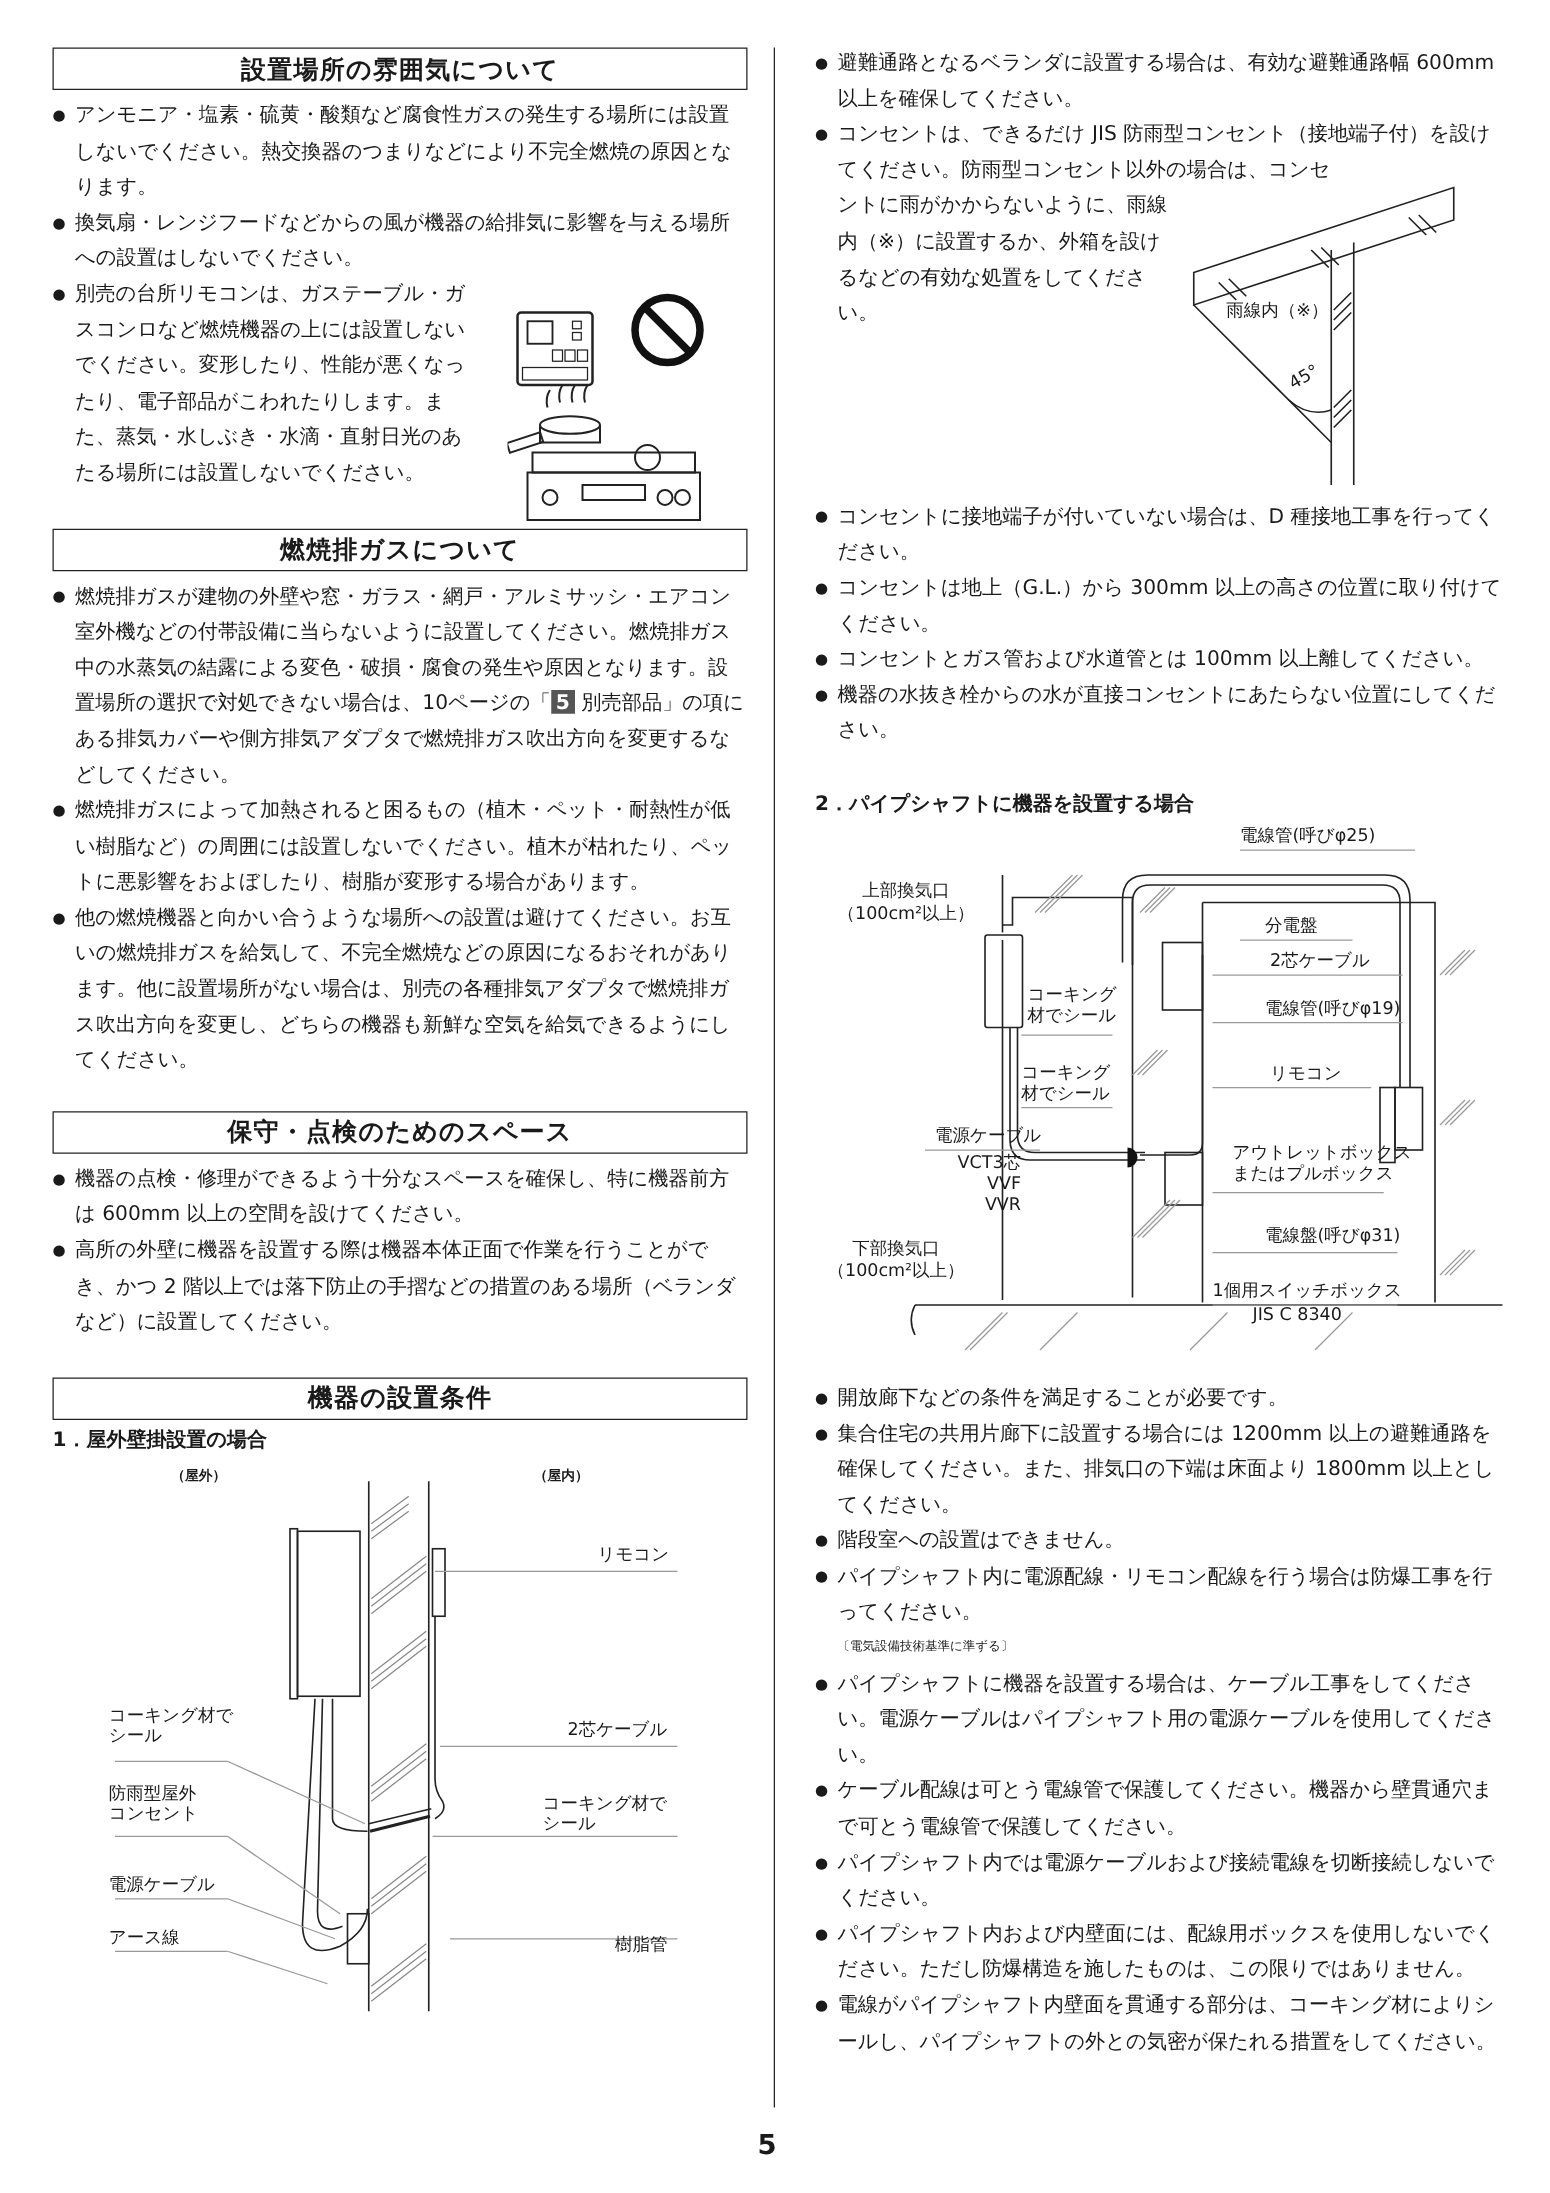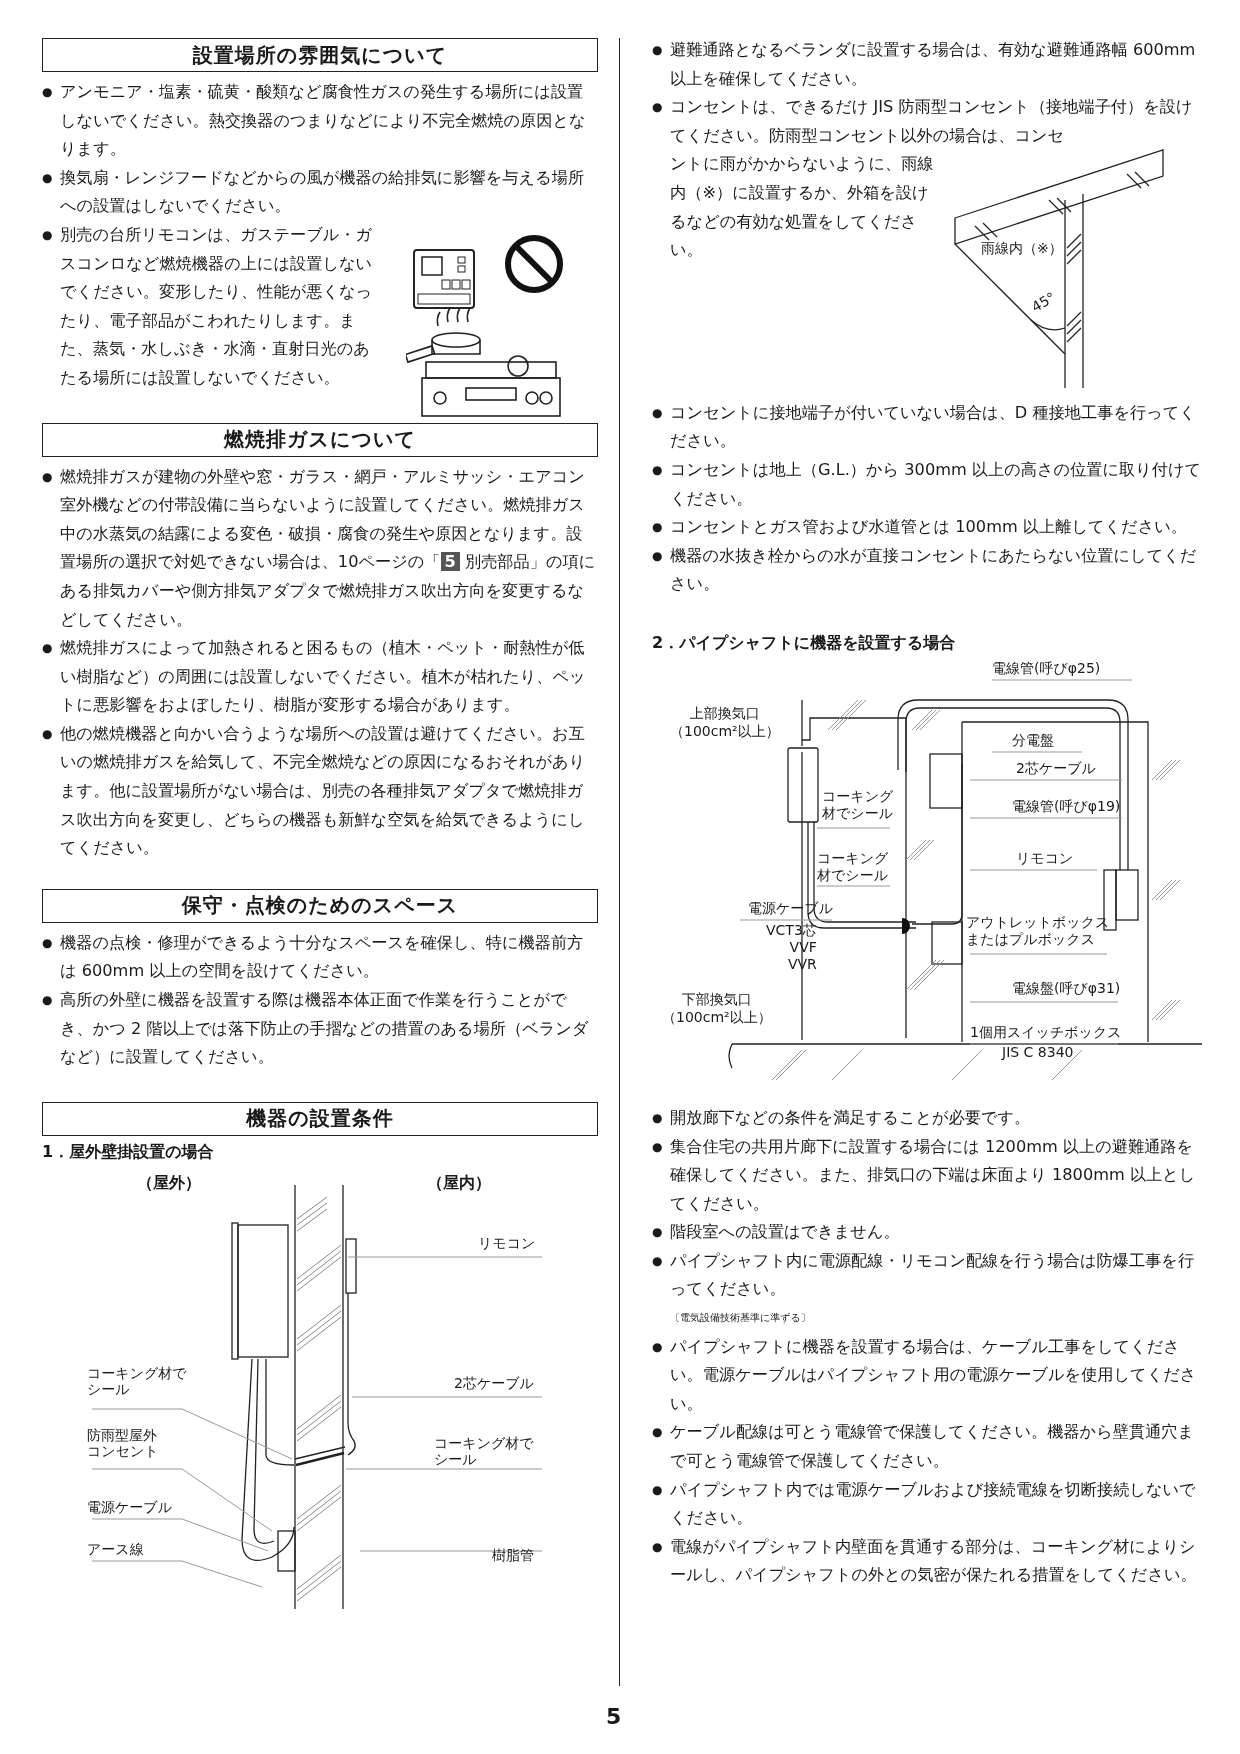--- a/index.html
+++ b/index.html
@@ -13,21 +13,21 @@
               font-weight:bold; font-size:20px; letter-spacing:1px; margin-bottom:6px; box-sizing:border-box; }
   .bullets { margin:0; padding:0; list-style:none; }
   .bullets li { position:relative; padding-left:18px; font-size:16.2px; line-height:28.6px; margin:0; }
   .bullets li::before { content:"●"; position:absolute; left:0; top:0; font-size:12px; }
   .note { padding-left:18px; font-size:10px; line-height:28.6px; }
   .sub-head { font-weight:bold; font-size:16px; margin:6px 0; }
   .page-no { position:absolute; left:606px; top:1704px; font-weight:bold; font-size:22px; }
   .hl { background:#555; color:#fff; padding:0 4px; font-weight:bold; }
   .float-fig { position:absolute; }
   .lbl { position:absolute; font-size:14px; white-space:nowrap; }
-  .bold-lbl { position:absolute; font-size:16px; font-weight:bold; }
+  .bold-lbl { position:absolute; font-size:11px; font-weight:bold; }
   svg { display:block; }
 </style>
 </head>
 <body>
 
 <div class="divider"></div>
 
 <div class="col left">
 
   <div class="sec-head">設置場所の雰囲気について</div>
@@ -217,37 +217,38 @@
       </g>
     </svg>
     <span class="lbl" style="left:340px; top:0px;">電線管(呼びφ25)</span>
     <span class="lbl" style="left:18px; top:44px; line-height:18px; text-align:center;"><span>上部換気口</span><br><span>（100cm²以上）</span></span>
     <span class="lbl" style="left:360px; top:72px;">分電盤</span>
     <span class="lbl" style="left:170px; top:128px; line-height:17px;"><span>コーキング</span><br><span>材でシール</span></span>
     <span class="lbl" style="left:364px; top:100px;">2芯ケーブル</span>
     <span class="lbl" style="left:360px; top:138px;">電線管(呼びφ19)</span>
     <span class="lbl" style="left:165px; top:190px; line-height:17px;"><span>コーキング</span><br><span>材でシール</span></span>
     <span class="lbl" style="left:364px; top:190px;">リモコン</span>
-    <span class="lbl" style="left:314px; top:254px; line-height:17px;"><span>アウトレットボックス</span><br><span>またはプルボックス</span></span>
+    <span class="lbl" style="left:334px; top:254px; line-height:17px;"><span>アウトレットボックス</span><br><span>またはプルボックス</span></span>
     <span class="lbl" style="left:96px; top:240px;">電源ケーブル</span>
     <span class="lbl" style="left:114px; top:262px; line-height:17px; text-align:right;"><span>VCT3芯</span><br><span>VVF</span><br><span>VVR</span></span>
     <span class="lbl" style="left:360px; top:320px;">電線盤(呼びφ31)</span>
     <span class="lbl" style="left:10px; top:330px; line-height:18px; text-align:center;"><span>下部換気口</span><br><span>（100cm²以上）</span></span>
     <span class="lbl" style="left:318px; top:364px;">1個用スイッチボックス</span>
     <span class="lbl" style="left:350px; top:384px;">JIS C 8340</span>
   </div>
 
   <ul class="bullets" style="margin-top:14px;">
     <li>開放廊下などの条件を満足することが必要です。</li>
     <li>集合住宅の共用片廊下に設置する場合には 1200mm 以上の避難通路を確保してください。また、排気口の下端は床面より 1800mm 以上としてください。</li>
     <li>階段室への設置はできません。</li>
     <li>パイプシャフト内に電源配線・リモコン配線を行う場合は防爆工事を行ってください。</li>
   </ul>
   <div class="note">〔電気設備技術基準に準ずる〕</div>
   <ul class="bullets">
     <li>パイプシャフトに機器を設置する場合は、ケーブル工事をしてください。電源ケーブルはパイプシャフト用の電源ケーブルを使用してください。</li>
     <li>ケーブル配線は可とう電線管で保護してください。機器から壁貫通穴まで可とう電線管で保護してください。</li>
     <li>パイプシャフト内では電源ケーブルおよび接続電線を切断接続しないでください。</li>
+    <li>パイプシャフト内および内壁面には、配線用ボックスを使用しないでください。ただし防爆構造を施したものは、この限りではありません。</li>
     <li>電線がパイプシャフト内壁面を貫通する部分は、コーキング材によりシールし、パイプシャフトの外との気密が保たれる措置をしてください。</li>
   </ul>
 </div>
 
 <div class="page-no">5</div>
 
 </body></html>

